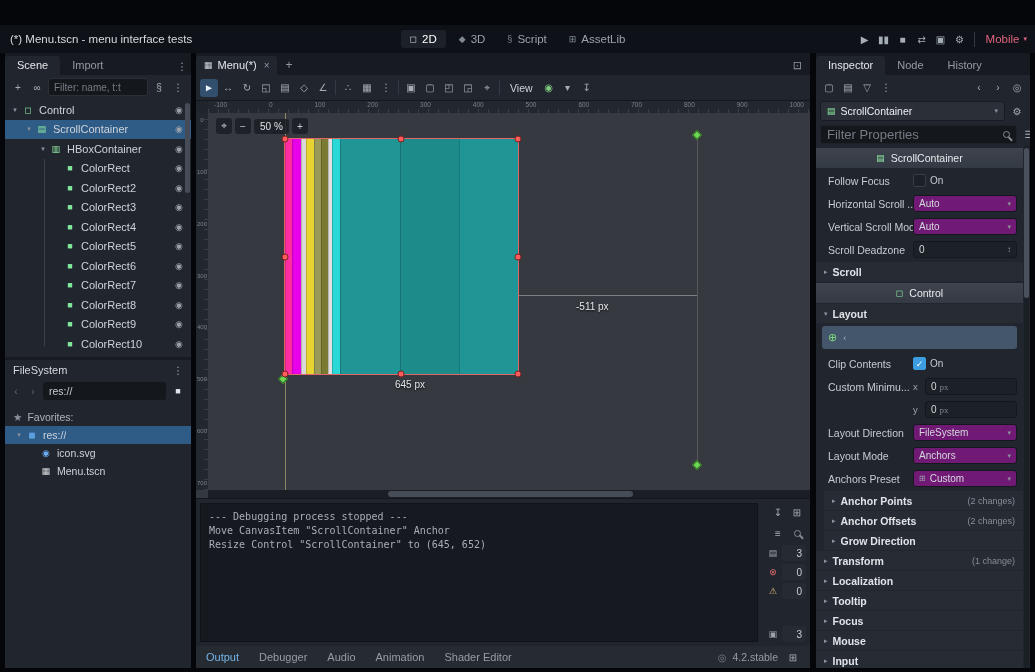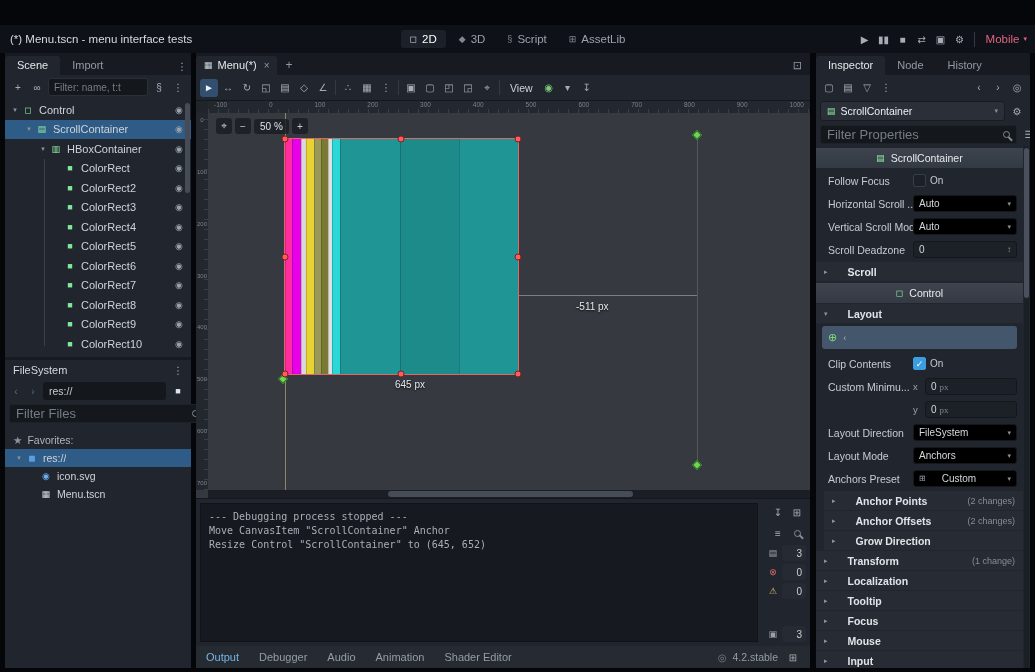--- a/index.html
+++ b/index.html
@@ -136,33 +136,33 @@
     border-radius:3px; height:19px; padding:0 6px; }
   .insp-filter { flex:1; background:transparent; border:none; color:#c8cdd3; font-size:13px; min-width:10px; }
   .insp-filter::placeholder { color:#757c85; }
   .insp-body { flex:1; overflow:hidden; position:relative; padding-right:7px; }
   .sheader { height:20px; margin:2px 0 1px; background:linear-gradient(#3e434d,#343a44);
     display:flex; align-items:center; justify-content:center; gap:6px; font-size:10.5px; color:#e8ebee; }
   .sheader .si { font-size:9px; }
   .prow { display:flex; align-items:center; height:23px; padding:0 6px 0 12px; }
   .plabel { flex:1; font-size:10.5px; color:#c6cbd2; white-space:nowrap; overflow:hidden; min-width:0; }
   .pctl { width:104px; display:flex; align-items:center; gap:4px; flex:none; }
-  .dropdown { flex:1; height:17px; background:#000000; border:1px solid #14171c; border-radius:3px;
-    display:flex; align-items:center; padding:0 5px; font-size:10px; color:#d3d7dc; gap:16px; min-width:0; }
+  .dropdown { flex:1; height:17px; background:#701a75; border:1px solid #14171c; border-radius:3px;
+    display:flex; align-items:center; padding:0 5px; font-size:10px; color:#d3d7dc; gap:4px; min-width:0; }
   .dd-arrow { margin-left:auto; font-size:7px; color:#8a9098; }
   .field { flex:1; height:17px; background:#1c2127; border:1px solid #14171c; border-radius:3px;
     display:flex; align-items:center; padding:0 5px; font-size:10px; color:#d3d7dc; gap:3px; }
   .unit { color:#7d848c; font-size:9px;font-family:Liberation Serif, serif; }
   .spin { margin-left:auto; font-size:8px; color:#8a9098; }
   .axis { font-size:9.5px; color:#9aa1a9; width:8px; flex:none; }
   .cb { width:13px; height:13px; border-radius:2px; background:#1c2127; border:1px solid #383e47; flex:none;
     display:flex; align-items:center; justify-content:center; font-size:9px; color:#fff; }
   .cb.checked { background:#3c9de0; border-color:#3c9de0; }
   .cb-label { font-size:10px; color:#c6cbd2; }
-  .ssub { height:19px; background:#272c34; display:flex; align-items:center; padding:0 8px; gap:20px;
+  .ssub { height:19px; background:#272c34; display:flex; align-items:center; padding:0 8px; gap:5px;
     font-size:10.5px; color:#e0e4e8; font-weight:bold; margin:1px 0; }
   .ssub .schev { font-size:7px; color:#8b929b; font-weight:normal; }
   .ssub.indent { margin-left:8px; }
   .ssub .sbadge { margin-left:auto; font-size:9px; color:#868d95; font-weight:normal; }
   .infobox { margin:3px 6px; background:#43566b; border-radius:3px; display:flex; align-items:center;
     gap:6px; padding:5px 6px; }
   .infobox .ii { color:#7fd97a; font-size:11px; flex:none; }
   .infobox .it { flex:1; font-size:9.5px; line-height:11.5px; color:#eef1f4; }
   .infobox .ia { color:#aab4bf; font-size:9px; flex:none; }
   .insp-scroll { position:absolute; right:1px; top:0; bottom:0; width:5px; background:#1b1f26; }
@@ -306,27 +306,20 @@
         <span>FileSystem</span>
         <span class="icon" style="margin-left:auto;">⋮</span>
       </div>
       <div class="fs-nav">
         <span class="icon" style="width:14px;color:#626970;">‹</span>
         <span class="icon" style="width:14px;color:#626970;">›</span>
         <div class="fs-crumb">
           <span>res://</span>
         </div>
         <span class="icon" style="color:#dfe3e7;font-size:9px;">■</span>
-      </div>
-      <div class="fs-filter-row">
-        <div class="insp-filter-wrap" style="flex:1;">
-          <input class="insp-filter" placeholder="Filter Files" style="">
-          <span class="mag"></span>
-        </div>
-        <span class="icon">⇅</span>
       </div>
       <div class="fs-fav">
         <span style="color:#8b929b;">★</span>
         <span>Favorites:</span>
       </div>
       <div class="frow sel" style="padding-left:8px;">
         <span class="chev">▾</span>
         <span class="ni" style="color:#5b9fe0;">◼</span>
         <span class="tl">res://</span>
       </div>

